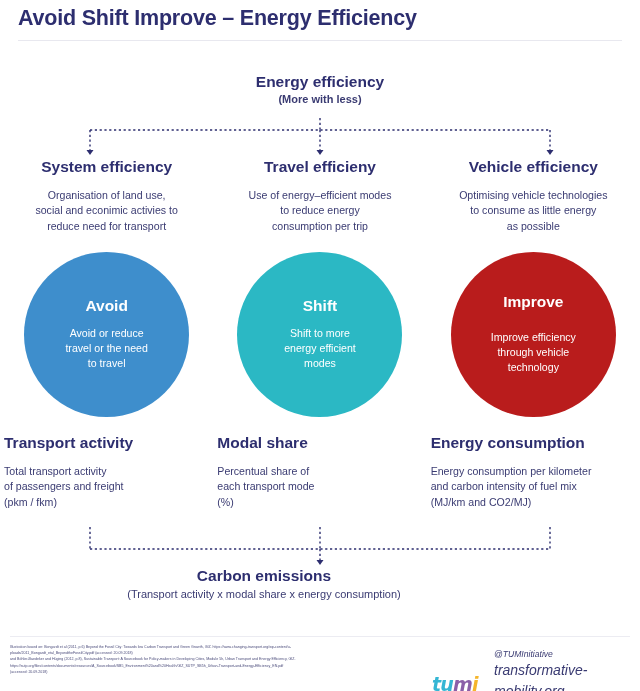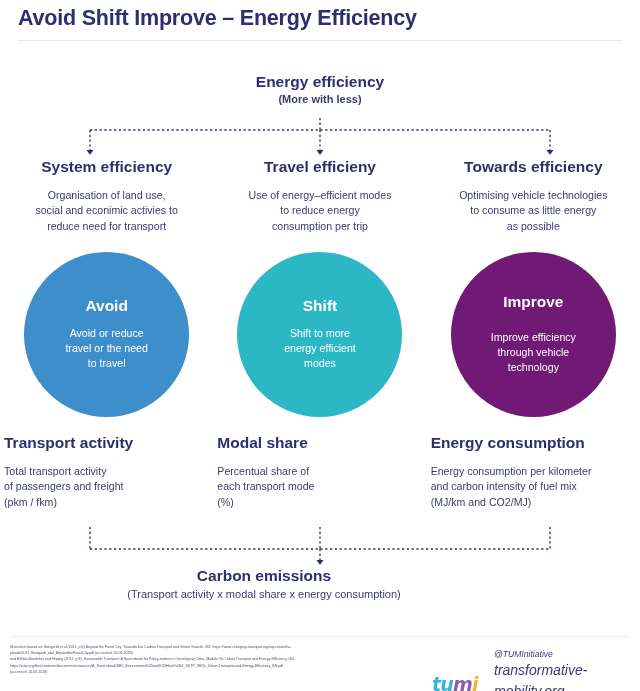--- a/index.html
+++ b/index.html
@@ -295,40 +295,40 @@
   <div class="cols">
     <div class="col">
       <div class="col-head">System efficiency</div>
       <div class="col-desc">Organisation of land use,<br>social and econimic activies to<br>reduce need for transport</div>
     </div>
     <div class="col">
       <div class="col-head">Travel efficieny</div>
       <div class="col-desc">Use of energy–efficient modes<br>to reduce energy<br>consumption per trip</div>
     </div>
     <div class="col">
-      <div class="col-head">Towards efficiency</div>
+      <div class="col-head">Vehicle efficiency</div>
       <div class="col-desc">Optimising vehicle technologies<br>to consume as little energy<br>as possible</div>
     </div>
   </div>
 
   <div class="circles">
     <div class="circle-cell">
       <div class="circle" style="background:#3e8ecc;">
         <div class="circle-title">Avoid</div>
         <div class="circle-body">Avoid or reduce<br>travel or the need<br>to travel</div>
       </div>
     </div>
     <div class="circle-cell">
       <div class="circle" style="background:#2bb8c4;">
         <div class="circle-title">Shift</div>
         <div class="circle-body">Shift to more<br>energy efficient<br>modes</div>
       </div>
     </div>
     <div class="circle-cell">
-      <div class="circle" style="background:#701a75;gap:8px;">
+      <div class="circle" style="background:#b91c1c;gap:8px;">
         <div class="circle-title">Improve</div>
         <div class="circle-body">Improve efficiency<br>through vehicle<br>technology</div>
       </div>
     </div>
   </div>
 
   <div class="cols-lower">
     <div class="col-lower">
       <div class="col-head">Transport activity</div>
       <div class="col-desc">Total transport activity<br>of passengers and freight<br>(pkm / fkm)</div>

